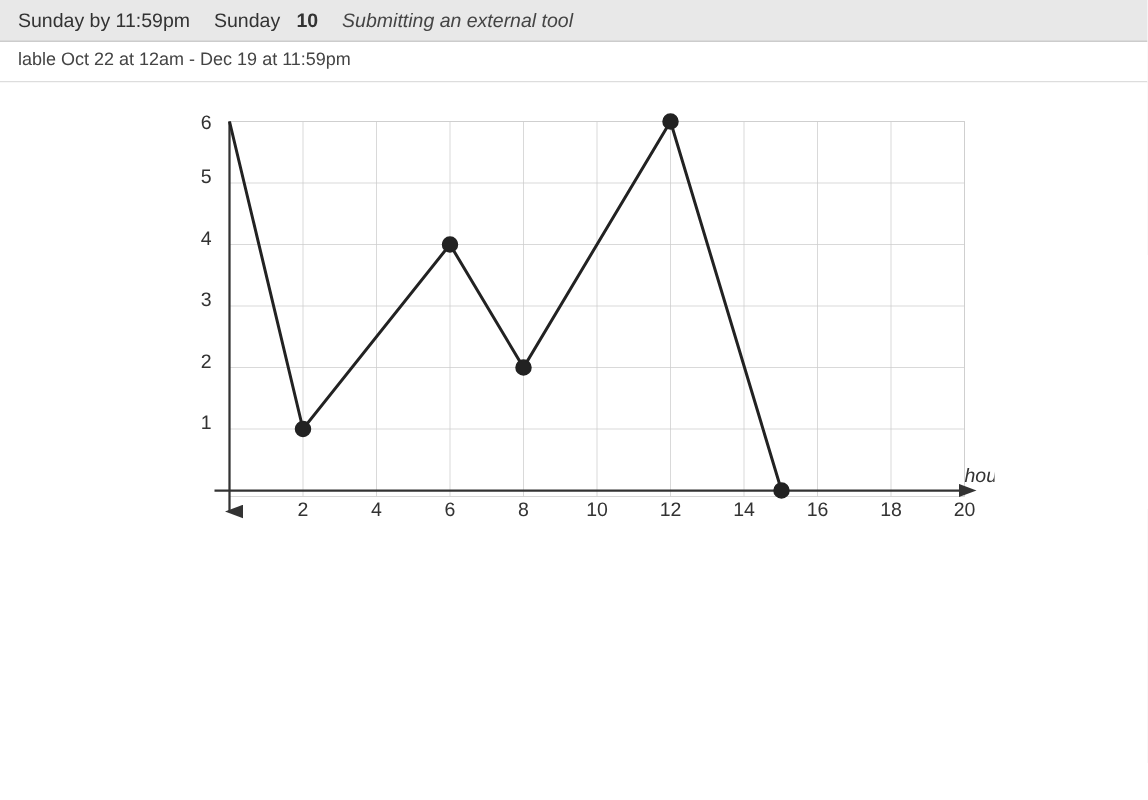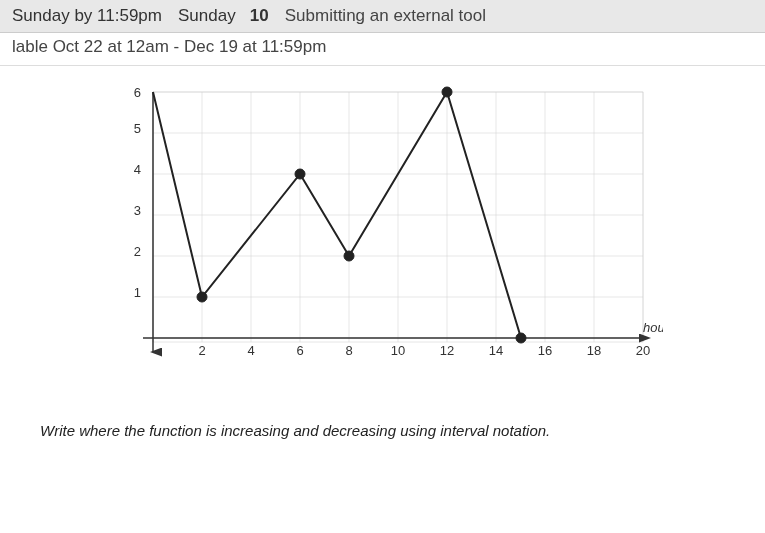--- a/index.html
+++ b/index.html
@@ -16,33 +16,34 @@
       min-height: 533px;
       padding: 0;
       position: relative;
     }
     .header-bar {
       background: #e8e8e8;
       padding: 6px 12px;
       display: flex;
       align-items: center;
       gap: 16px;
-      font-size: 17px;
+      font-size: 13px;
       color: #333;
       border-bottom: 1px solid #ccc;
     }
     .header-bar .points {
       font-weight: bold;
     }
     .header-bar .submitting {
       color: #444;
+      font-style: italic;
     }
     .sub-header {
       padding: 4px 12px 8px 12px;
-      font-size: 17px;
+      font-size: 12px;
       color: #444;
       background: #fff;
       border-bottom: 1px solid #ddd;
     }
     .main-content {
       padding: 8px 12px 12px 12px;
       background: #fff;
     }
     .graph-container {
       display: flex;
@@ -163,17 +164,14 @@
         <circle cx="246" cy="174" r="5" fill="#222" stroke="#222"></circle>
 
         <circle cx="344" cy="10" r="5" fill="#222" stroke="#222"></circle>
 
         <circle cx="418" cy="256" r="5" fill="#222" stroke="#222"></circle>
 
       </svg>
     </div>
 
 
-    <div class="write-instruction">
-      <span>Write where the function is increasing and decreasing using interval notation.</span>
-    </div>
   </div>
 </div>
 
 </body></html>

